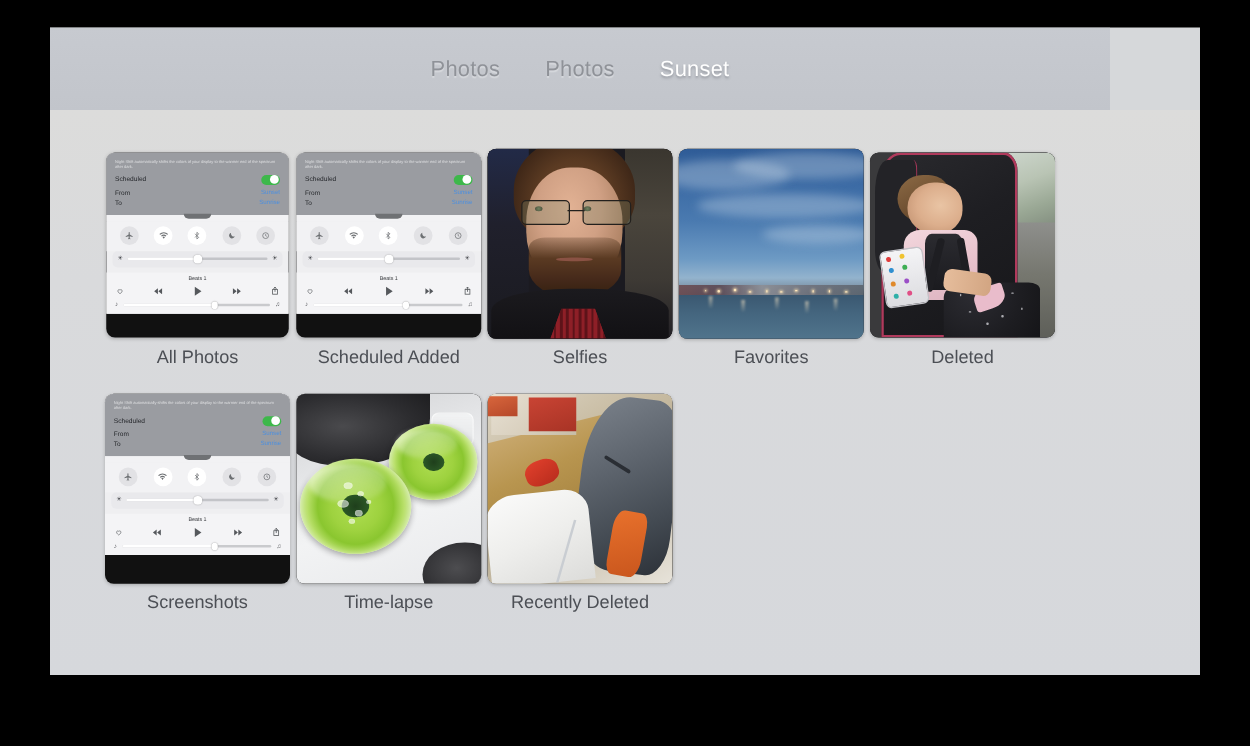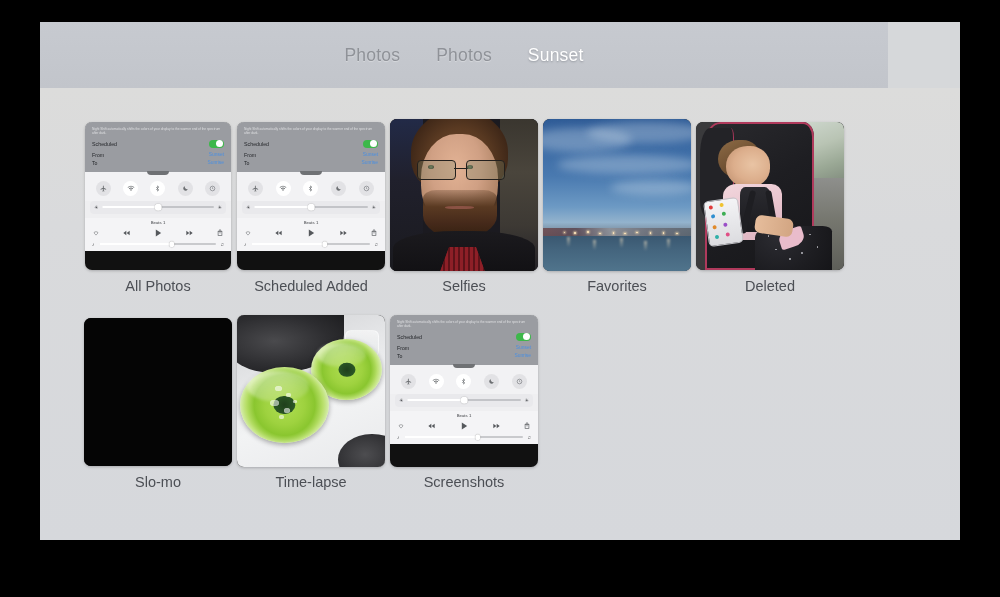--- a/index.html
+++ b/index.html
@@ -822,27 +822,122 @@
                 <span class="tbtn" style="left:50%; top:52%; background:#9b4fc7"></span>
                 <span class="tbtn" style="left:18%; top:76%; background:#2fb0a8"></span>
                 <span class="tbtn" style="left:52%; top:74%; background:#e04f86"></span>
               </div>
             </div>
           </div>
         </div>
         <div class="album-label">Deleted</div>
       </div>
 
+
       <div class="album">
         <div class="thumb-wrap">
-          <div class="thumb size-std">
-            <div class="photo ph-black"></div>
+          <div class="thumb size-lg">
+            <div class="cc">
+              <div class="cc-nightshift">
+                <div class="cc-ns-top">Night Shift automatically shifts the colors of your display to the warmer end of the spectrum after dark.</div>
+                <div class="cc-ns-row">
+                  <span class="cc-ns-label">Scheduled</span>
+                  <span class="cc-toggle"></span>
+                </div>
+                <div class="cc-ns-fromto">
+                  <div class="cc-ns-ft-left">
+                    <div>From</div>
+                    <div>To</div>
+                  </div>
+                  <div class="cc-ns-ft-right">
+                    <div>Sunset</div>
+                    <div>Sunrise</div>
+                  </div>
+                </div>
+              </div>
+              <div class="cc-notch"></div>
+              <div class="cc-toggles">
+                <span class="cc-circle">
+                  <svg width="7" height="7" viewBox="0 0 24 24" fill="currentColor">
+                      <path d="M21 16v-2l-8-5V3.5A1.5 1.5 0 0011.5 2 1.5 1.5 0 0010 3.5V9l-8 5v2l8-2.5V19l-2 1.5V22l3.5-1 3.5 1v-1.5L13 19v-5.5z"></path>
+                    </svg>
+                </span>
+                <span class="cc-circle on">
+                  <svg width="8" height="8" viewBox="0 0 24 24" fill="currentColor">
+                      <path d="M12 21l3-4a4.8 4.8 0 00-6 0zM5.5 13.5l2 2a7 7 0 019 0l2-2a10 10 0 00-13 0zM1.5 9.5l2 2a13 13 0 0117 0l2-2a16 16 0 00-21 0z"></path>
+                    </svg>
+                </span>
+                <span class="cc-circle on">
+                  <svg width="7" height="7" viewBox="0 0 24 24" fill="none" stroke="currentColor" stroke-width="2">
+                      <path d="M7 7l10 10-5 4V3l5 4L7 17"></path>
+                    </svg>
+                </span>
+                <span class="cc-circle">
+                  <svg width="7" height="7" viewBox="0 0 24 24" fill="currentColor">
+                      <path d="M20 14a8 8 0 01-10-10 8 8 0 1010 10z"></path>
+                    </svg>
+                </span>
+                <span class="cc-circle">
+                  <svg width="7" height="7" viewBox="0 0 24 24" fill="none" stroke="currentColor" stroke-width="2">
+                      <circle cx="12" cy="12" r="8"></circle>
+                      <path d="M12 8v4l3 2"></path>
+                    </svg>
+                </span>
+              </div>
+              <div class="cc-slider">
+                <span class="cc-dot-sm">☀</span>
+                <span class="cc-slider-track">
+                    <span class="fill"></span>
+                    <span class="knob"></span>
+                  </span>
+                <span class="cc-dot-lg">☀</span>
+              </div>
+              <div class="cc-media">
+                <div class="cc-media-title">Beats 1</div>
+                <div class="cc-media-controls">
+                  <span>
+                      <svg width="6" height="6" viewBox="0 0 24 24" fill="none" stroke="currentColor" stroke-width="2">
+                        <path d="M12 20s-7-4.6-7-9a4 4 0 017-2.6A4 4 0 0119 11c0 4.4-7 9-7 9z"></path>
+                      </svg>
+                    </span>
+                  <span>
+                      <svg width="8" height="6" viewBox="0 0 24 18" fill="currentColor">
+                        <path d="M11 9l9-7v14zM1 9l9-7v14z"></path>
+                      </svg>
+                    </span>
+                  <span>
+                      <svg width="7" height="8" viewBox="0 0 14 18" fill="currentColor">
+                        <path d="M1 1l12 8-12 8z"></path>
+                      </svg>
+                    </span>
+                  <span>
+                      <svg width="8" height="6" viewBox="0 0 24 18" fill="currentColor">
+                        <path d="M13 9L4 2v14zM23 9l-9-7v14z"></path>
+                      </svg>
+                    </span>
+                  <span>
+                      <svg width="6" height="7" viewBox="0 0 18 22" fill="none" stroke="currentColor" stroke-width="2">
+                        <rect x="3" y="8" width="12" height="12"></rect>
+                        <path d="M9 14V2M5 6l4-4 4 4"></path>
+                      </svg>
+                    </span>
+                </div>
+                <div class="cc-vol">
+                  <span class="cc-dot-sm">♪</span>
+                  <span class="cc-vol-track">
+                      <span class="fill"></span>
+                      <span class="knob"></span>
+                    </span>
+                  <span class="cc-dot-lg">♫</span>
+                </div>
+              </div>
+            </div>
           </div>
         </div>
-        <div class="album-label">Slo-mo</div>
+        <div class="album-label">Screenshots</div>
       </div>
 
       <div class="album">
         <div class="thumb-wrap">
           <div class="thumb size-lg">
             <div class="photo ph-cds">
               <div class="cd-dark"></div>
               <div class="cd-dark2"></div>
               <div class="cd-spindle" style="right:4%; top:10%; width:22%; height:16%;"></div>
               <div class="cd-case" style="right:2%; top:16%; width:48%; height:40%;">
@@ -861,116 +956,34 @@
               </div>
             </div>
           </div>
         </div>
         <div class="album-label">Time-lapse</div>
       </div>
 
       <div class="album">
         <div class="thumb-wrap">
           <div class="thumb size-lg">
-            <div class="cc">
-              <div class="cc-nightshift">
-                <div class="cc-ns-top">Night Shift automatically shifts the colors of your display to the warmer end of the spectrum after dark.</div>
-                <div class="cc-ns-row">
-                  <span class="cc-ns-label">Scheduled</span>
-                  <span class="cc-toggle"></span>
-                </div>
-                <div class="cc-ns-fromto">
-                  <div class="cc-ns-ft-left">
-                    <div>From</div>
-                    <div>To</div>
-                  </div>
-                  <div class="cc-ns-ft-right">
-                    <div>Sunset</div>
-                    <div>Sunrise</div>
-                  </div>
-                </div>
-              </div>
-              <div class="cc-notch"></div>
-              <div class="cc-toggles">
-                <span class="cc-circle">
-                  <svg width="7" height="7" viewBox="0 0 24 24" fill="currentColor">
-                      <path d="M21 16v-2l-8-5V3.5A1.5 1.5 0 0011.5 2 1.5 1.5 0 0010 3.5V9l-8 5v2l8-2.5V19l-2 1.5V22l3.5-1 3.5 1v-1.5L13 19v-5.5z"></path>
-                    </svg>
-                </span>
-                <span class="cc-circle on">
-                  <svg width="8" height="8" viewBox="0 0 24 24" fill="currentColor">
-                      <path d="M12 21l3-4a4.8 4.8 0 00-6 0zM5.5 13.5l2 2a7 7 0 019 0l2-2a10 10 0 00-13 0zM1.5 9.5l2 2a13 13 0 0117 0l2-2a16 16 0 00-21 0z"></path>
-                    </svg>
-                </span>
-                <span class="cc-circle on">
-                  <svg width="7" height="7" viewBox="0 0 24 24" fill="none" stroke="currentColor" stroke-width="2">
-                      <path d="M7 7l10 10-5 4V3l5 4L7 17"></path>
-                    </svg>
-                </span>
-                <span class="cc-circle">
-                  <svg width="7" height="7" viewBox="0 0 24 24" fill="currentColor">
-                      <path d="M20 14a8 8 0 01-10-10 8 8 0 1010 10z"></path>
-                    </svg>
-                </span>
-                <span class="cc-circle">
-                  <svg width="7" height="7" viewBox="0 0 24 24" fill="none" stroke="currentColor" stroke-width="2">
-                      <circle cx="12" cy="12" r="8"></circle>
-                      <path d="M12 8v4l3 2"></path>
-                    </svg>
-                </span>
-              </div>
-              <div class="cc-slider">
-                <span class="cc-dot-sm">☀</span>
-                <span class="cc-slider-track">
-                    <span class="fill"></span>
-                    <span class="knob"></span>
-                  </span>
-                <span class="cc-dot-lg">☀</span>
-              </div>
-              <div class="cc-media">
-                <div class="cc-media-title">Beats 1</div>
-                <div class="cc-media-controls">
-                  <span>
-                      <svg width="6" height="6" viewBox="0 0 24 24" fill="none" stroke="currentColor" stroke-width="2">
-                        <path d="M12 20s-7-4.6-7-9a4 4 0 017-2.6A4 4 0 0119 11c0 4.4-7 9-7 9z"></path>
-                      </svg>
-                    </span>
-                  <span>
-                      <svg width="8" height="6" viewBox="0 0 24 18" fill="currentColor">
-                        <path d="M11 9l9-7v14zM1 9l9-7v14z"></path>
-                      </svg>
-                    </span>
-                  <span>
-                      <svg width="7" height="8" viewBox="0 0 14 18" fill="currentColor">
-                        <path d="M1 1l12 8-12 8z"></path>
-                      </svg>
-                    </span>
-                  <span>
-                      <svg width="8" height="6" viewBox="0 0 24 18" fill="currentColor">
-                        <path d="M13 9L4 2v14zM23 9l-9-7v14z"></path>
-                      </svg>
-                    </span>
-                  <span>
-                      <svg width="6" height="7" viewBox="0 0 18 22" fill="none" stroke="currentColor" stroke-width="2">
-                        <rect x="3" y="8" width="12" height="12"></rect>
-                        <path d="M9 14V2M5 6l4-4 4 4"></path>
-                      </svg>
-                    </span>
-                </div>
-                <div class="cc-vol">
-                  <span class="cc-dot-sm">♪</span>
-                  <span class="cc-vol-track">
-                      <span class="fill"></span>
-                      <span class="knob"></span>
-                    </span>
-                  <span class="cc-dot-lg">♫</span>
-                </div>
-              </div>
+            <div class="photo ph-shoes">
+              <div class="sh-floor"></div>
+              <div class="sh-mat"></div>
+              <div class="sh-mat-edge"></div>
+              <div class="sh-box"></div>
+              <div class="sh-box-red"></div>
+              <div class="sh-box-red2"></div>
+              <div class="sh-red-shoe"></div>
+              <div class="sh-boot"></div>
+              <div class="sh-boot-lace"></div>
+              <div class="sh-orange"></div>
+              <div class="sh-sock"></div>
+              <div class="sh-stick"></div>
             </div>
           </div>
         </div>
-        <div class="album-label">Screenshots</div>
+        <div class="album-label">Recently Deleted</div>
       </div>
-
 
     </div>
   </div>
 </div>
 
 </body></html>

